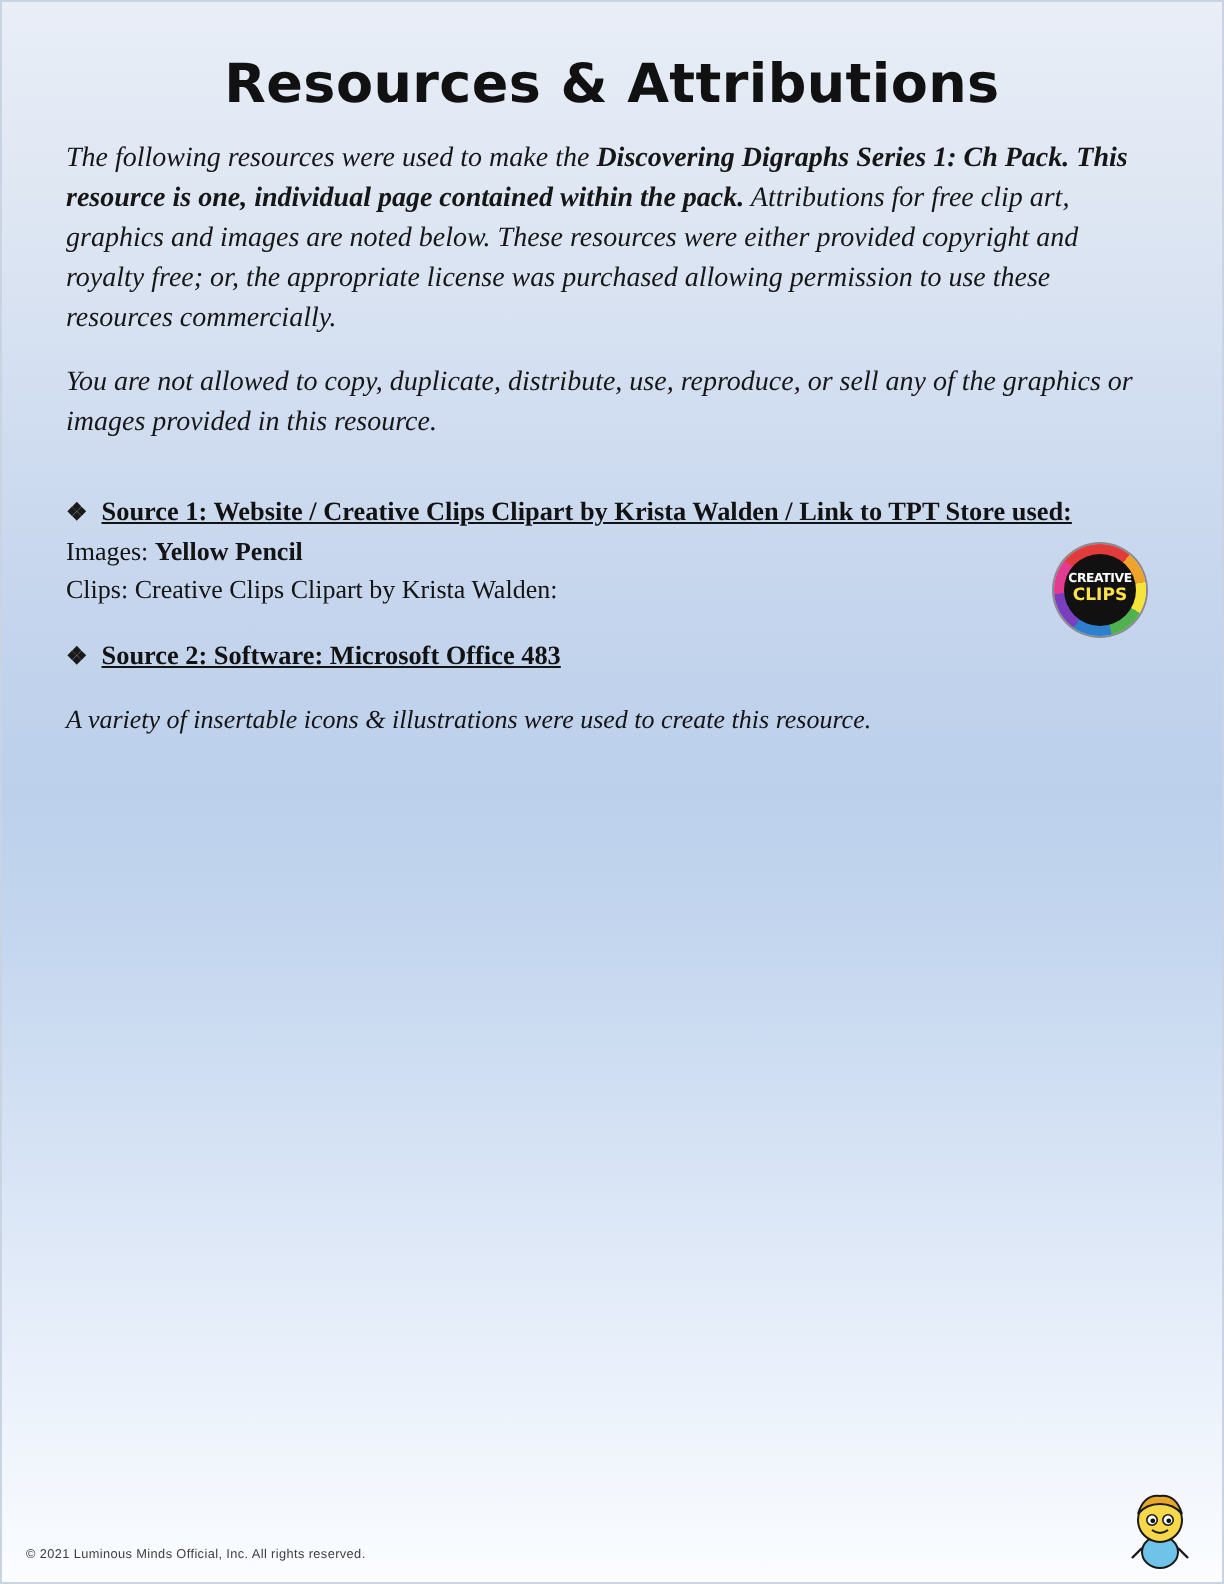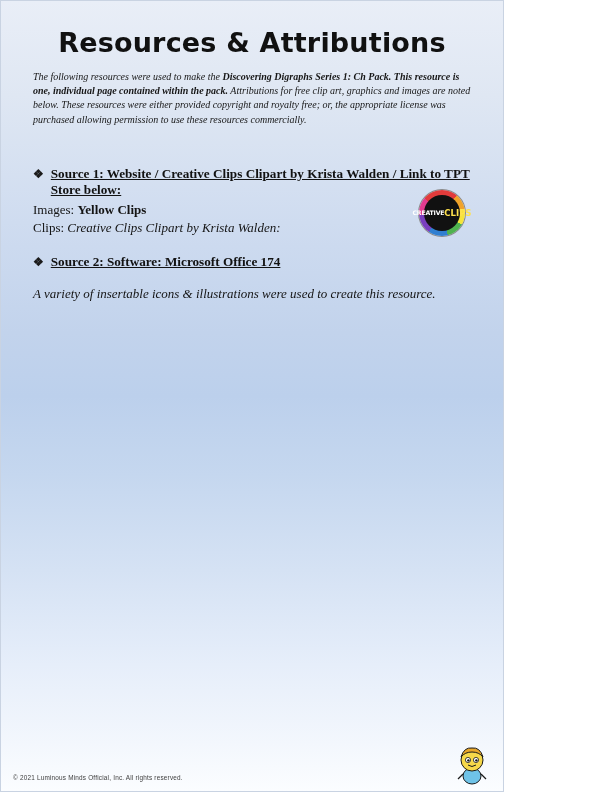--- a/index.html
+++ b/index.html
@@ -8,21 +8,21 @@
   }
   body {
     width: 612px;
     height: 792px;
     font-family: "Liberation Sans", sans-serif;
     background: #ffffff;
     overflow: hidden;
   }
   .page {
     position: relative;
-    width: 504px;
+    width: 612px;
     height: 792px;
     box-sizing: border-box;
     background: linear-gradient(180deg,
         #e9eef7 0%,
         #dfe7f3 12%,
         #cfdcf0 28%,
         #c2d3ec 42%,
         #bcd0ec 50%,
         #c5d7ef 60%,
         #d5e2f4 72%,
@@ -43,21 +43,21 @@
     font-family: "DejaVu Sans", sans-serif;
     font-weight: bold;
     font-size: 27px;
     color: #111111;
     letter-spacing: 0.2px;
     margin: 8px 0 12px 0;
   }
   .body-block {
     font-family: "Liberation Serif", serif;
     font-style: italic;
-    font-size: 10px;
+    font-size: 14px;
     line-height: 1.42;
     color: #161616;
     margin: 0 20px 0 20px;
     text-align: left;
   }
   .body-block b {
     font-weight: bold;
     font-style: italic;
   }
   .para-gap {
@@ -93,21 +93,20 @@
     line-height: 1.34;
   }
   .line .lead {
     font-style: normal;
     text-align: center;
   }
   .line .val-bold {
     font-weight: bold;
   }
   .line .val-italic {
-    font-style: italic;
   }
   .link {
     font-family: "Liberation Serif", serif;
     font-size: 13px;
     color: #2b5fbf;
     text-decoration: underline;
     word-break: break-all;
     display: inline-block;
     margin-top: 1px;
   }
@@ -144,21 +143,21 @@
     justify-content: center;
     box-shadow: 0 0 0 1px #8a8a8a;
   }
   .cc-logo-inner {
     width: 36px;
     height: 36px;
     border-radius: 50%;
     background: #111111;
     color: #ffffff;
     display: flex;
-    flex-direction: row;
+    flex-direction: column;
     align-items: center;
     justify-content: center;
     font-family: "DejaVu Sans", sans-serif;
     font-weight: bold;
     line-height: 1;
   }
   .cc-top {
     font-size: 6.2px;
     letter-spacing: -0.2px;
   }
@@ -193,49 +192,50 @@
   <div class="inner">
 
     <div class="title">Resources &amp; Attributions</div>
 
     <div class="body-block">
       <span>The following resources were used to make the </span><b>Discovering Digraphs Series 1: Ch Pack. This resource is one, individual page contained within the pack.</b><span> Attributions for free clip art, graphics and images are noted below.  These resources were either provided copyright and royalty free; or, the appropriate license was purchased allowing permission to use these resources commercially.</span>
     </div>
 
     <div class="para-gap"></div>
 
+    <div class="body-block">You are not allowed to copy, duplicate, distribute, use, reproduce, or sell any of the graphics or images provided in this resource.</div>
 
     <div class="sources">
 
       <div class="cc-logo">
         <div class="cc-logo-inner">
           <span class="cc-top">CREATIVE</span>
           <span class="cc-bot">CLIPS</span>
         </div>
       </div>
 
       <div class="source-1">
         <div class="source-head">
           <span class="bullet-diamond">❖</span>
-          <span class="source-head-text">Source 1:  Website / Creative Clips Clipart by Krista Walden / Link to TPT Store below:</span>
+          <span class="source-head-text">Source 1:  Website / Creative Clips Clipart by Krista Walden / Link to TPT Store used:</span>
         </div>
         <div class="line">
           <span class="lead">Images:</span>
-          <span class="val-bold">Yellow Clips</span>
+          <span class="val-bold">Yellow Pencil</span>
         </div>
         <div class="line">
           <span class="lead">Clips:</span>
           <span class="val-italic">Creative Clips Clipart by Krista Walden:</span>
         </div>
       </div>
 
       <div class="source-2">
         <div class="source-head">
           <span class="bullet-diamond">❖</span>
-          <span class="source-head-text">Source 2:  Software:  Microsoft Office 174</span>
+          <span class="source-head-text">Source 2:  Software:  Microsoft Office 483</span>
         </div>
         <div class="sub-italic">A variety of insertable icons &amp; illustrations were used to create this resource.</div>
       </div>
 
     </div>
   </div>
 
   <div class="footer">© 2021 Luminous Minds Official, Inc. All rights reserved.</div>
 
   <svg class="mascot" viewBox="0 0 34 40">

